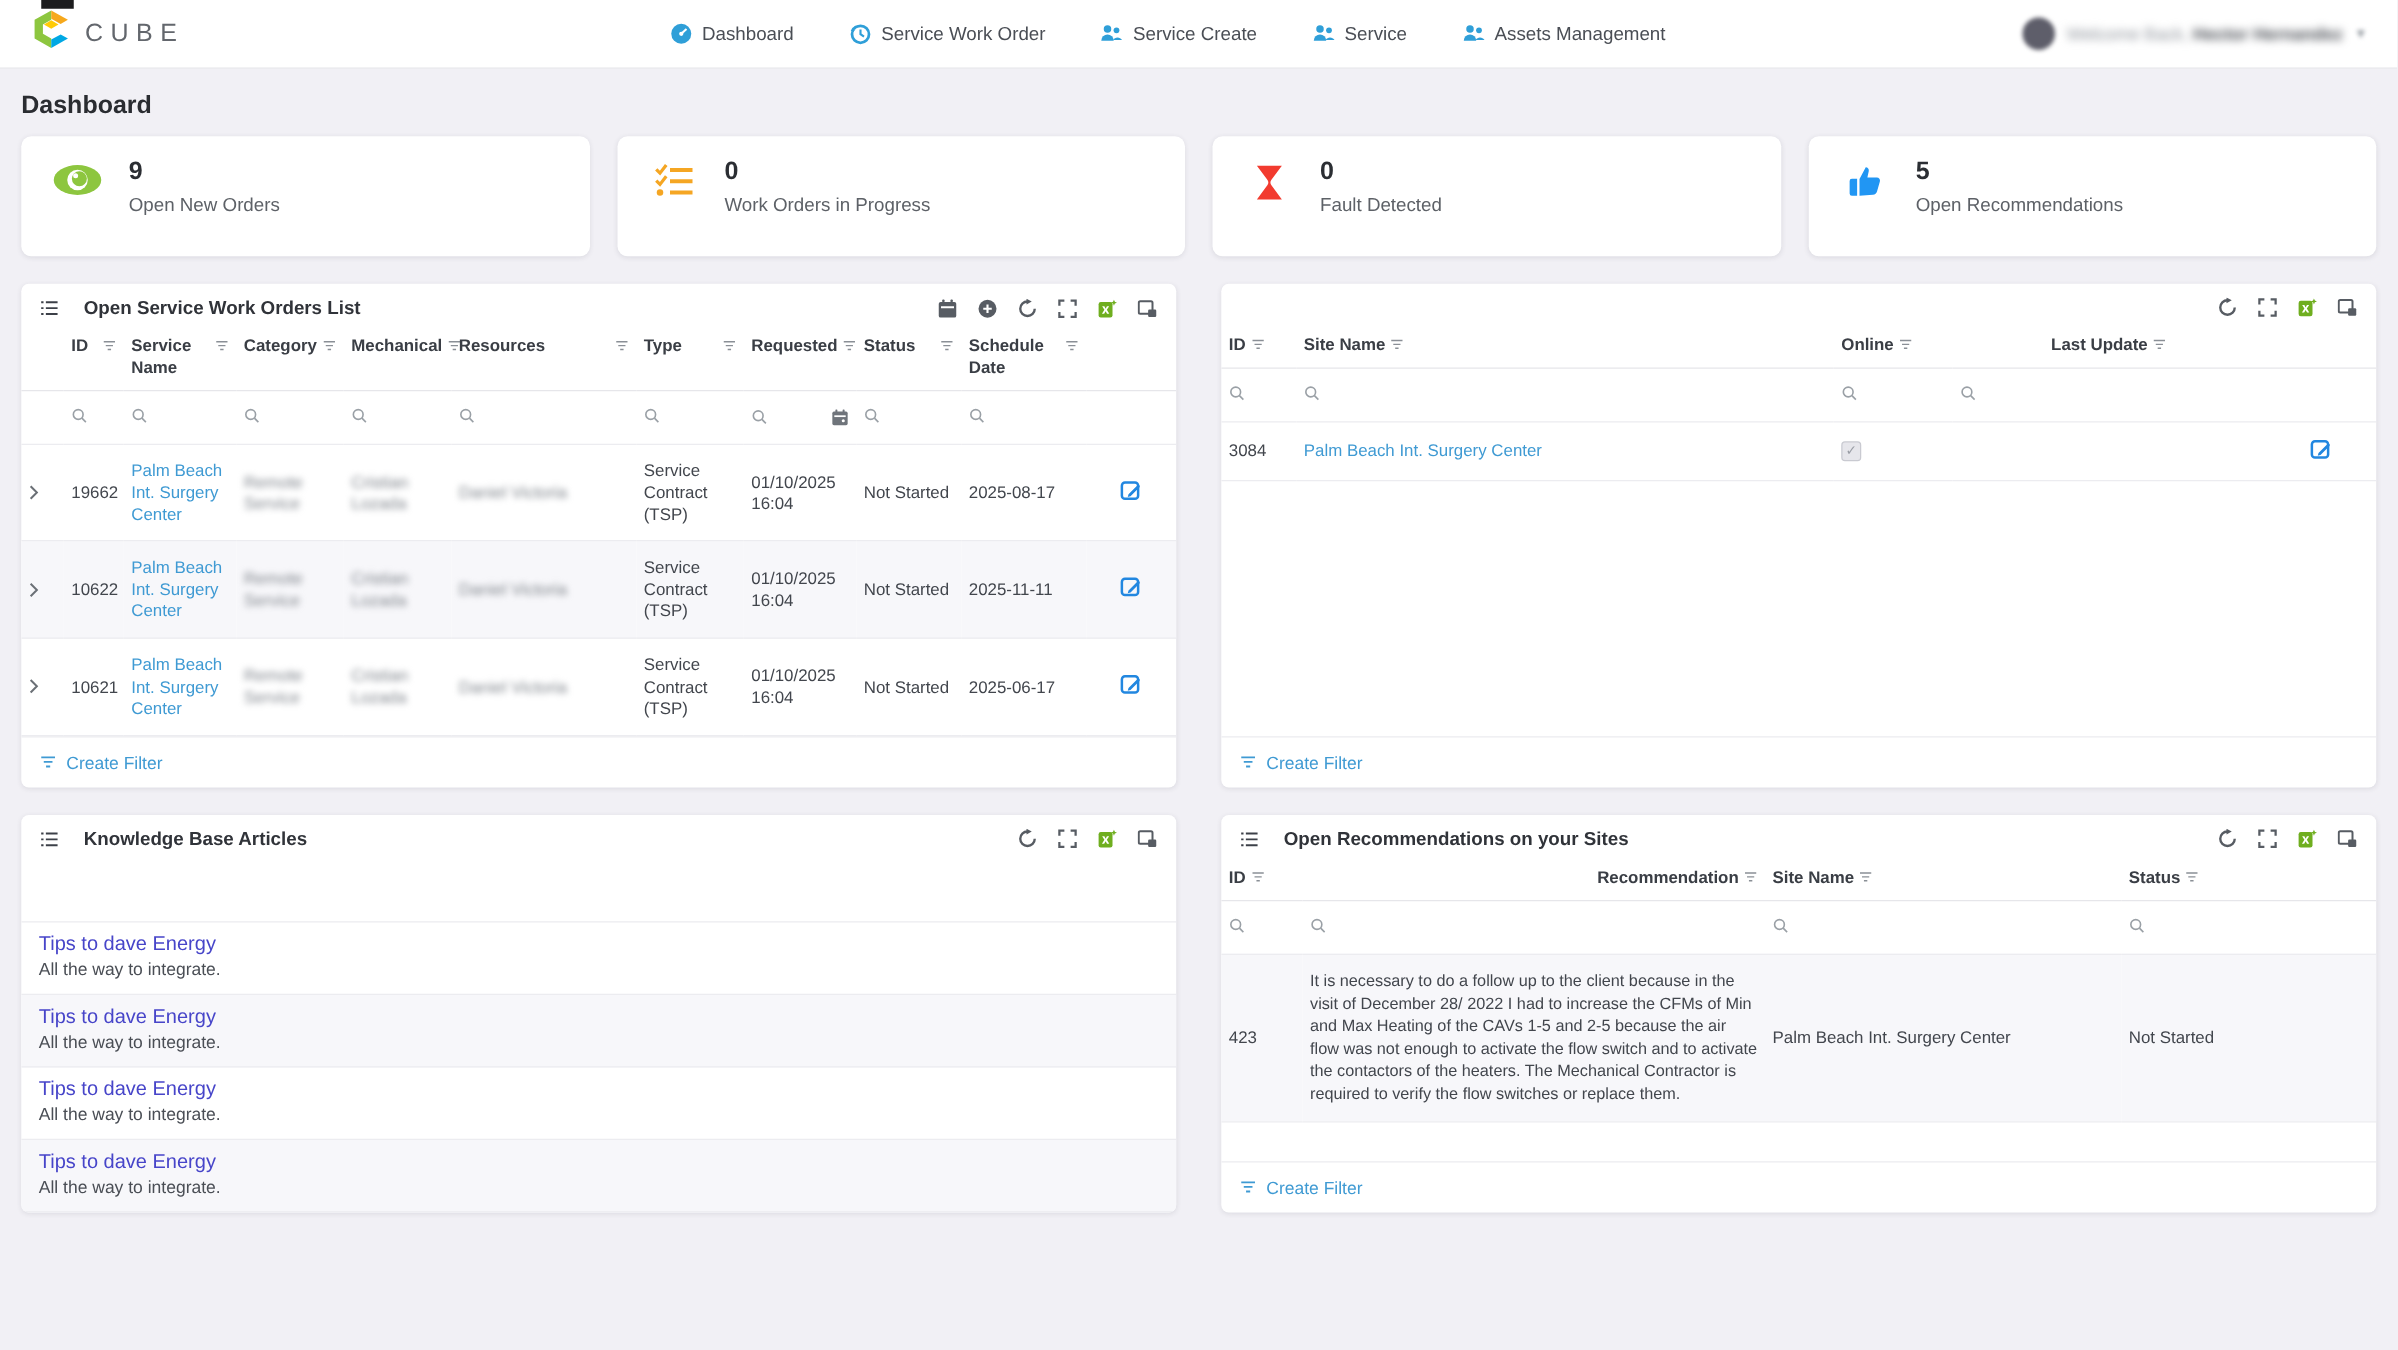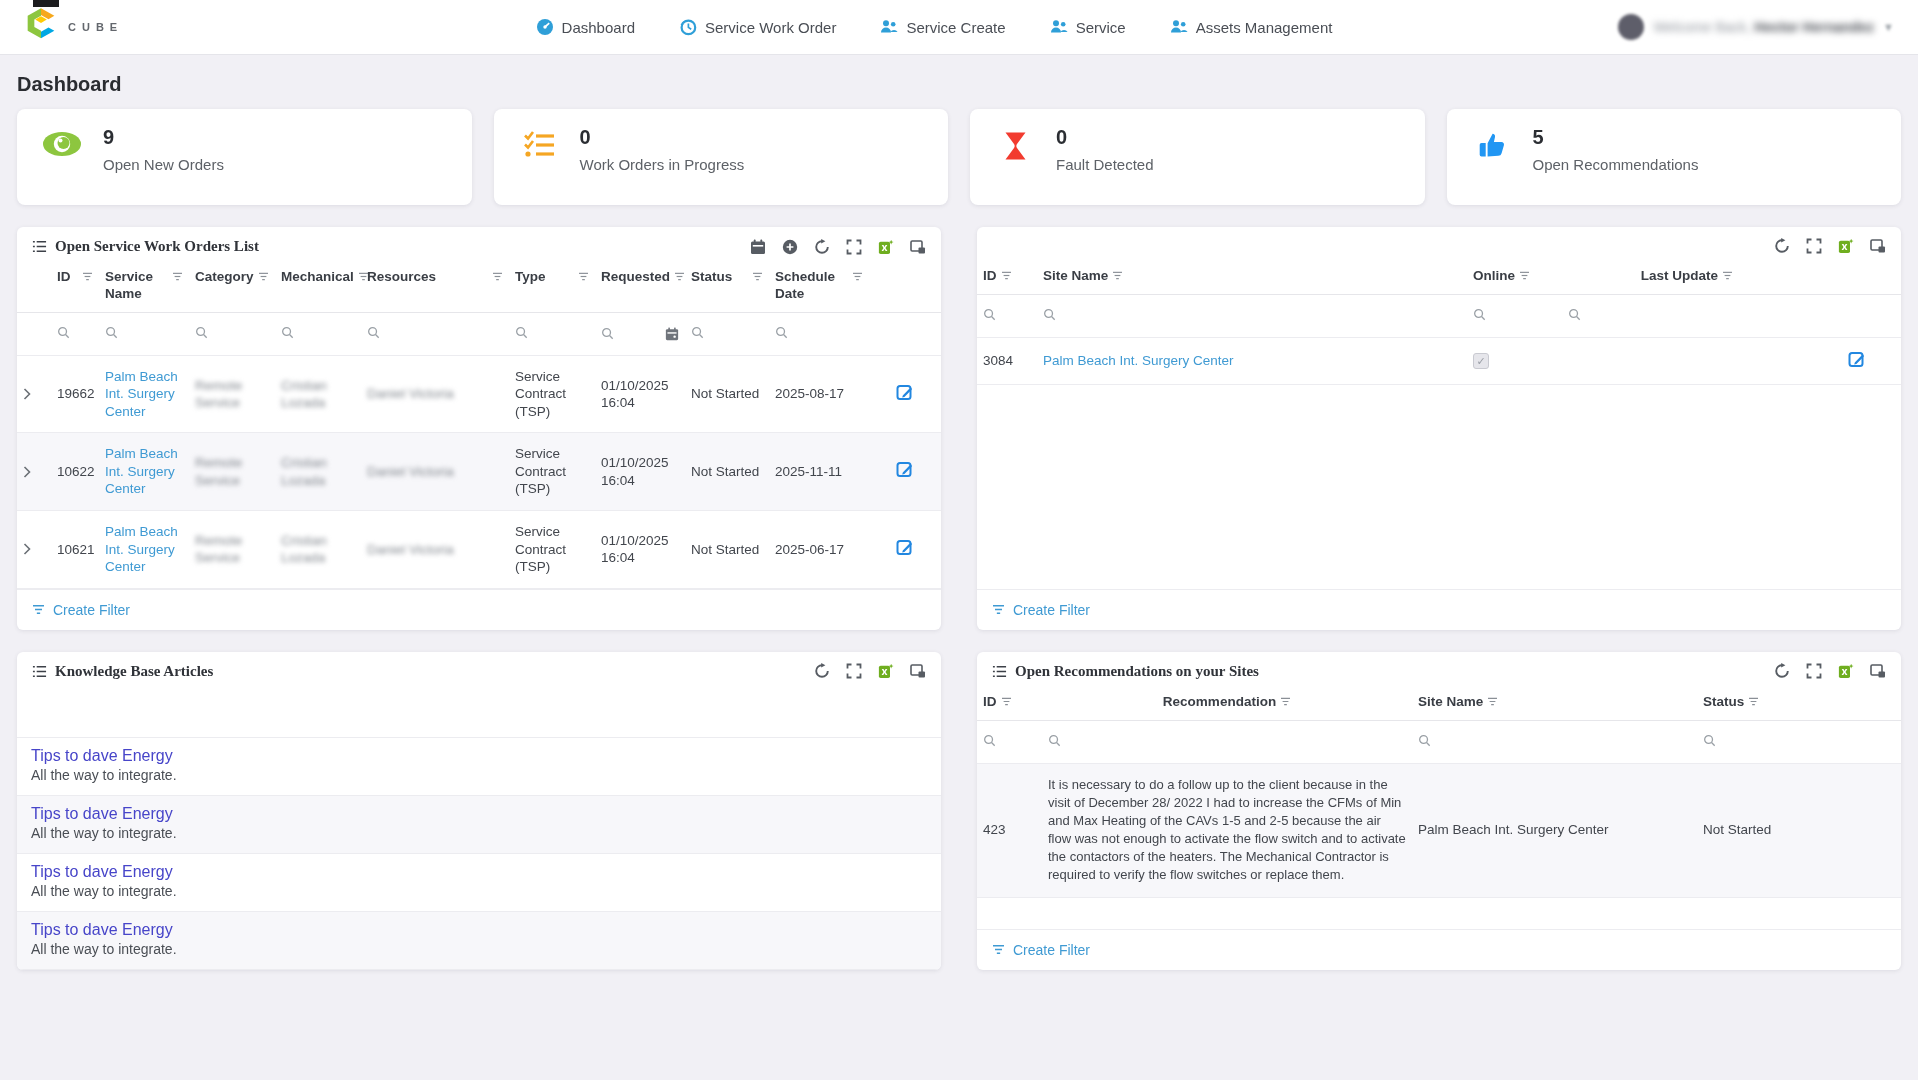--- a/index.html
+++ b/index.html
@@ -10,21 +10,21 @@
     color:#3a3e45;
   }
   .top-artifact { position:absolute; left:33px; top:0; width:26px; height:7px; background:#1c1c1e; z-index:50; }
 
   
   .topbar {
     height:55px; background:#fff; border-bottom:1px solid #e5e5ea;
     display:flex; align-items:center; padding:0 24px;
   }
   .brand { display:flex; align-items:center; gap:10px; width:250px; cursor:pointer; }
-  .brand-word { font-size:11px; font-weight:700; letter-spacing:6px; color:#63676d; }
+  .brand-word { font-size:20px; font-weight:400; letter-spacing:6px; color:#63676d; }
   .mainnav { flex:1; display:flex; justify-content:center; gap:44px; }
   .nav-item { display:flex; align-items:center; gap:8px; font-size:15px; color:#4a4e55; cursor:pointer; white-space:nowrap; }
   .nav-ic { width:18px; height:18px; flex:0 0 auto; }
   .userbox { width:300px; display:flex; align-items:center; justify-content:flex-end; gap:9px; cursor:pointer; }
   .avatar { width:26px; height:26px; border-radius:50%; background:#5e5e6a; filter:blur(1.5px); }
   .user-text { filter:blur(3.5px); font-size:14px; color:#8d929a; white-space:nowrap; }
   .user-text b { color:#4a4e55; }
   .caret { color:#9aa0a6; font-size:11px; filter:blur(1.5px); }
 
   
@@ -38,21 +38,21 @@
   }
   .card-icon { width:42px; display:flex; justify-content:center; padding-top:5px; }
   .card-num { font-size:20px; font-weight:700; color:#2b2e33; }
   .card-label { font-size:15px; color:#5d6167; margin-top:7px; }
 
   .grid { display:grid; grid-template-columns:1fr 1fr; gap:22px 36px; margin-top:22px; }
   .panel {
     background:#fff; border-radius:6px; box-shadow:0 1px 4px rgba(50,50,70,.10);
     display:flex; flex-direction:column; overflow:hidden;
   }
-  .panel-head { display:flex; align-items:center; gap:8px; padding:11px 15px 8px;font-family:Liberation Serif, serif; }
+  .panel-head { display:flex; align-items:center; gap:20px; padding:11px 15px 8px; }
   .panel-title { font-size:15px; font-weight:700; color:#303339; }
   .toolbar { margin-left:auto; display:flex; align-items:center; gap:16px; color:#575c63; }
   .tbtn { background:none; border:none; cursor:pointer; color:#575c63; display:flex; padding:0; }
   .tico { width:16px; height:16px; display:block; }
 
   table { width:100%; border-collapse:collapse; table-layout:fixed; font-size:13.5px; }
   th { text-align:left; font-weight:600; color:#3a3e45; padding:6px 6px 9px; border-bottom:1px solid #e6e6ea; vertical-align:top; line-height:1.25; cursor:pointer; }
   .th-flex { display:flex; justify-content:space-between; align-items:flex-start; gap:4px; }
   .filter-ic { flex:0 0 auto; margin-top:3px; }
   .search-row td { padding:13px 6px; border-bottom:1px solid #ececf0; cursor:text; }
@@ -795,21 +795,21 @@
                   <svg class="filter-ic" width="11" height="9" viewBox="0 0 12 10">
                     <g stroke="#8a8f96" stroke-width="1.3">
                       <line x1="1" y1="1.5" x2="11" y2="1.5"></line>
                       <line x1="2.8" y1="5" x2="9.2" y2="5"></line>
                       <line x1="4.5" y1="8.5" x2="7.5" y2="8.5"></line>
                     </g>
                   </svg>
                 </div>
               </th>
             <th>
-                <div class="th-flex" style="justify-content:center">
+                <div class="th-flex" style="justify-content:flex-end">
                   <span>Recommendation</span>
                   <svg class="filter-ic" width="11" height="9" viewBox="0 0 12 10">
                     <g stroke="#8a8f96" stroke-width="1.3">
                       <line x1="1" y1="1.5" x2="11" y2="1.5"></line>
                       <line x1="2.8" y1="5" x2="9.2" y2="5"></line>
                       <line x1="4.5" y1="8.5" x2="7.5" y2="8.5"></line>
                     </g>
                   </svg>
                 </div>
               </th>

